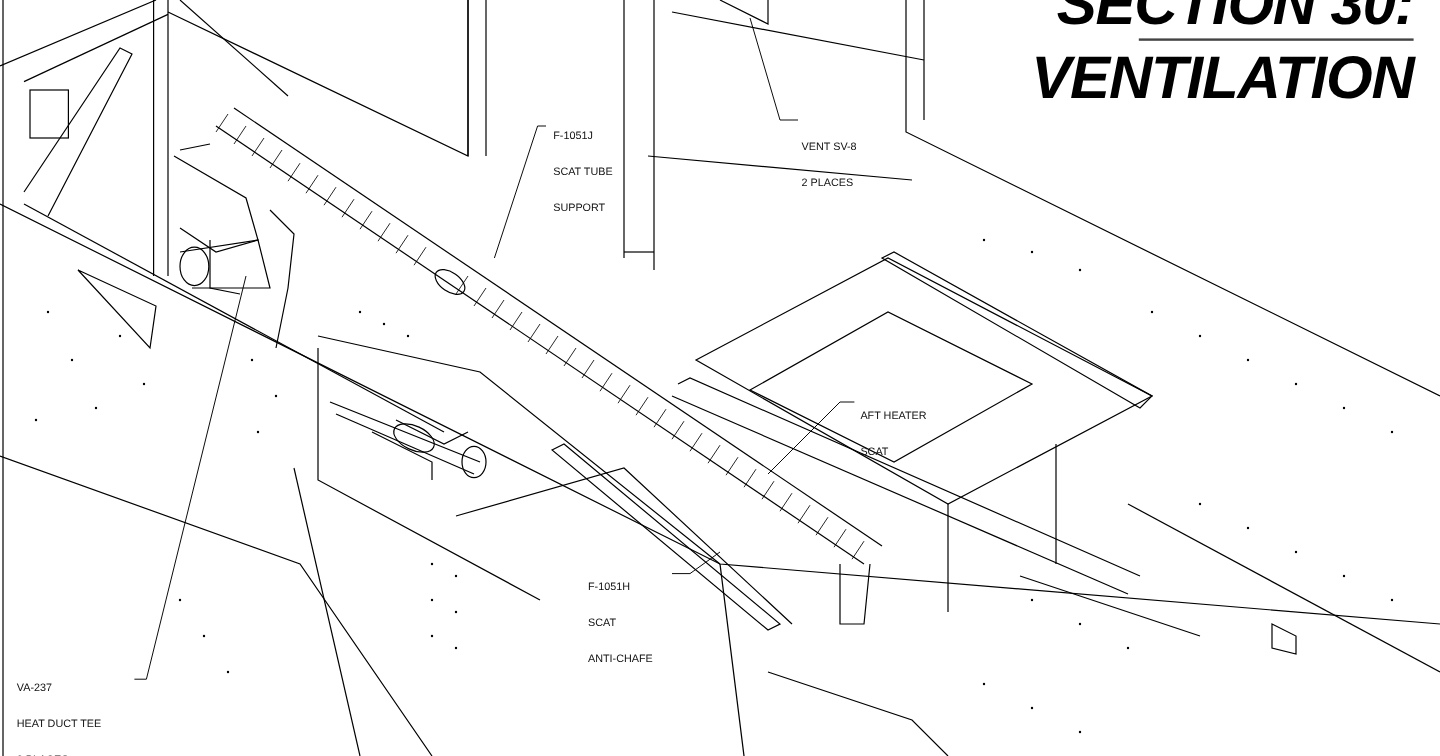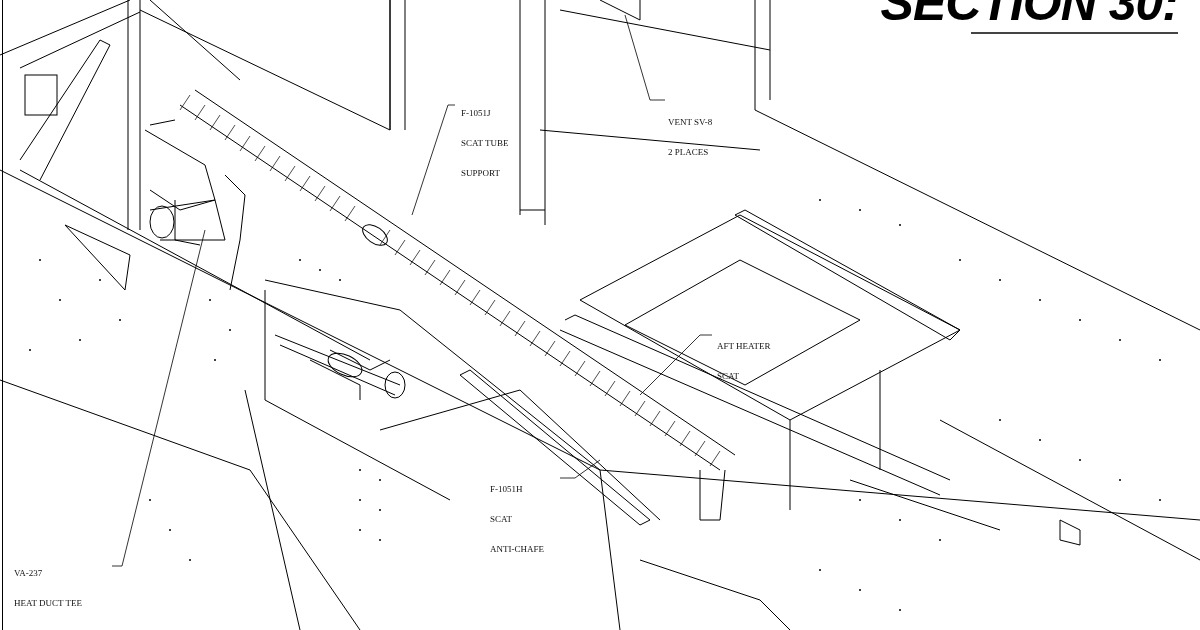--- a/index.html
+++ b/index.html
@@ -1,21 +1,21 @@
 <!DOCTYPE html>
 <html><head>
   <meta charset="utf-8">
   <style>
     html, body { margin: 0; padding: 0; background: #ffffff; }
     body { width: 1200px; height: 630px; overflow: hidden; position: relative; font-family: "Liberation Sans", sans-serif; }
     #canvas { position: absolute; left: 0; top: 0; width: 1200px; height: 630px; }
     .title-block { position: absolute; right: 22px; top: -22px; text-align: right; }
     .title-line { font-family: "Liberation Sans", sans-serif; font-weight: bold; font-style: italic; font-size: 50px; line-height: 50px; color: #000; letter-spacing: -1px; white-space: nowrap; }
     .title-rule { height: 2px; background: #444; margin: 4px 0 6px 90px; }
-    .callout { position: absolute; font-family: Liberation Serif, serif; font-size: 9px; line-height: 10px; color: #111; white-space: pre; }
+    .callout { position: absolute; font-family: Liberation Sans, sans-serif; font-size: 9px; line-height: 10px; color: #111; white-space: pre; }
     .callout.right { text-align: left; }
     .frame-left { position: absolute; left: 2px; top: 0; width: 1px; height: 630px; background: #000; }
   </style>
 </head>
 <body>
 
 <div class="frame-left"></div>
 
 <svg id="canvas" viewBox="0 0 1200 630" xmlns="http://www.w3.org/2000/svg" fill="none" stroke="#000" stroke-width="1">
 
@@ -178,20 +178,21 @@
     <path d="M665 100 L650 100 L625 15"></path>
     <path d="M712 335 L700 335 L640 395"></path>
     <path d="M560 478 L575 478 L600 460"></path>
     <path d="M112 566 L122 566 L205 230"></path>
   </g>
 </svg>
 
 <div class="title-block">
   <div class="title-line">SECTION 30:</div>
   <div class="title-rule"></div>
+  <div class="title-line">VENTILATION</div>
 </div>
 
 <div class="callout" style="left:461px; top:88px;">
   <div>F-1051J</div>
   <div>SCAT TUBE</div>
   <div>SUPPORT</div>
 </div>
 
 <div class="callout" style="left:668px; top:97px;">
   <div>VENT SV-8</div>

